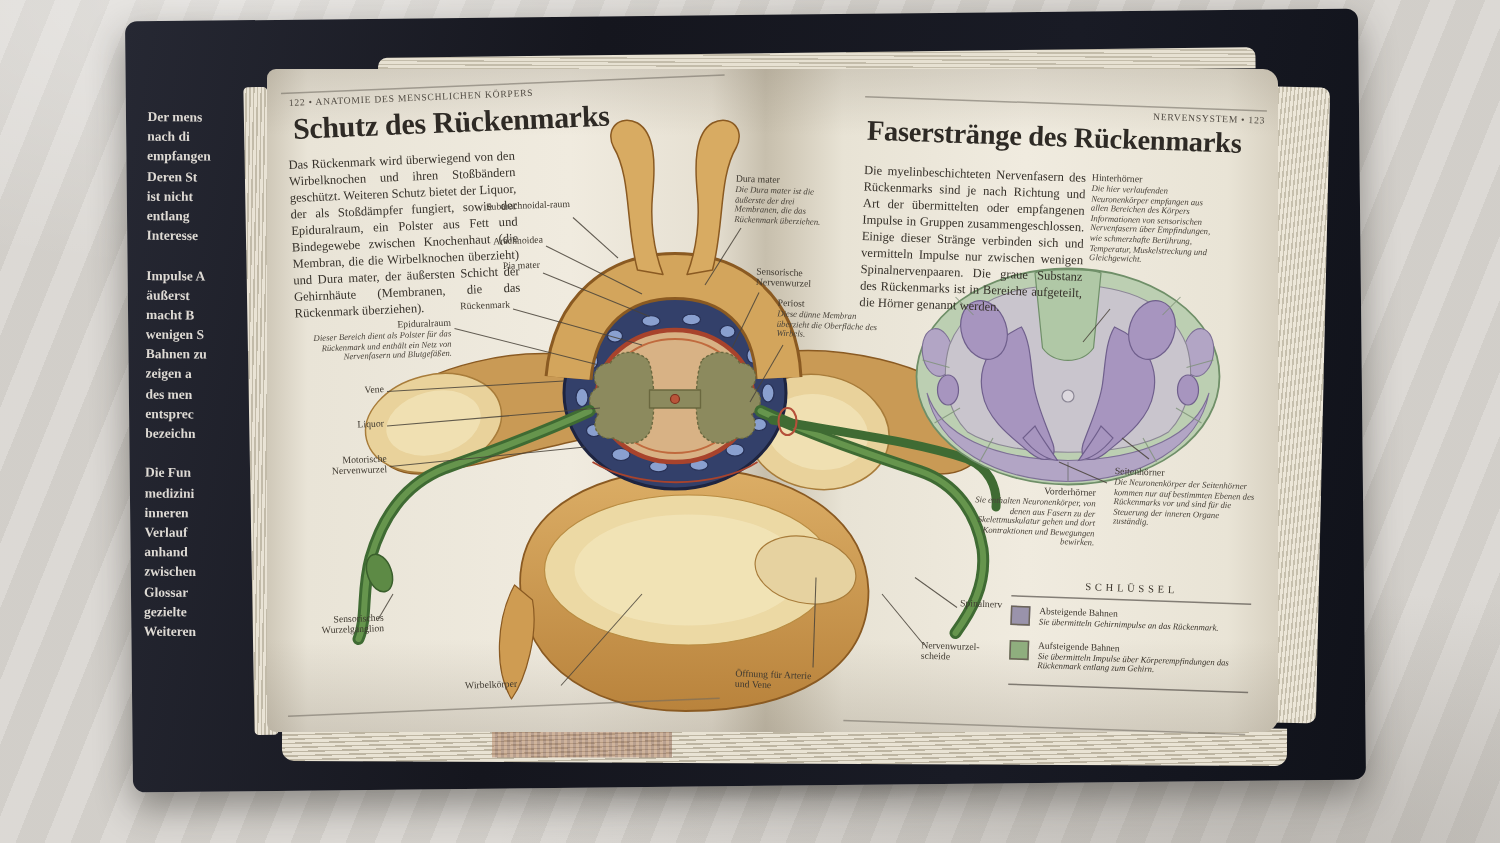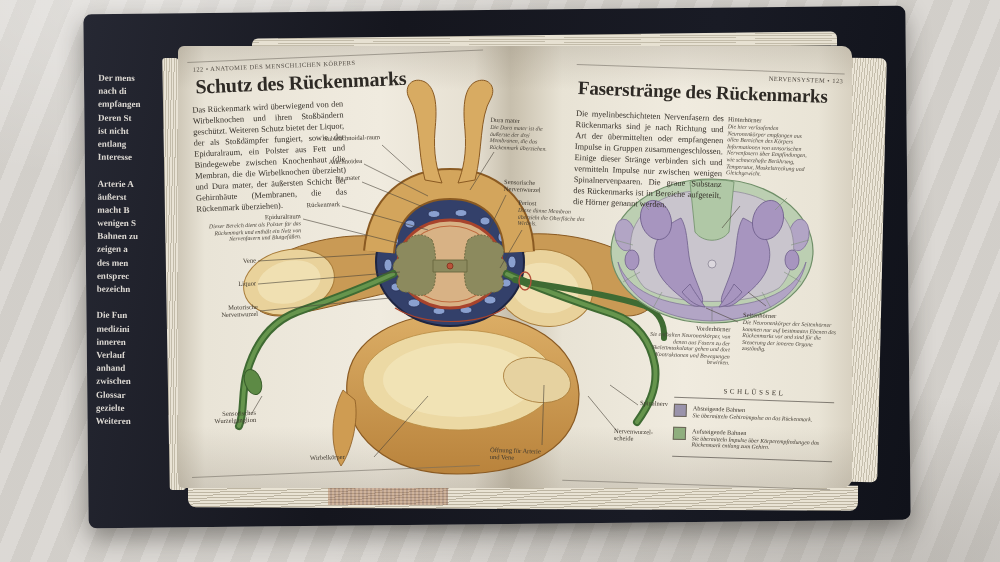--- a/index.html
+++ b/index.html
@@ -66,21 +66,21 @@
 
   <div class="spine-text abs">
       <div class="spine-line">Der mens</div>
       <div class="spine-line">nach di</div>
       <div class="spine-line">empfangen</div>
       <div class="spine-line">Deren St</div>
       <div class="spine-line">ist nicht</div>
       <div class="spine-line">entlang</div>
       <div class="spine-line">Interesse</div>
       <div class="spine-line"></div>
-      <div class="spine-line">Arterie A</div>
+      <div class="spine-line">Impulse A</div>
       <div class="spine-line">äußerst</div>
       <div class="spine-line">macht B</div>
       <div class="spine-line">wenigen S</div>
       <div class="spine-line">Bahnen zu</div>
       <div class="spine-line">zeigen a</div>
       <div class="spine-line">des men</div>
       <div class="spine-line">entsprec</div>
       <div class="spine-line">bezeichn</div>
       <div class="spine-line"></div>
       <div class="spine-line">Die Fun</div>

